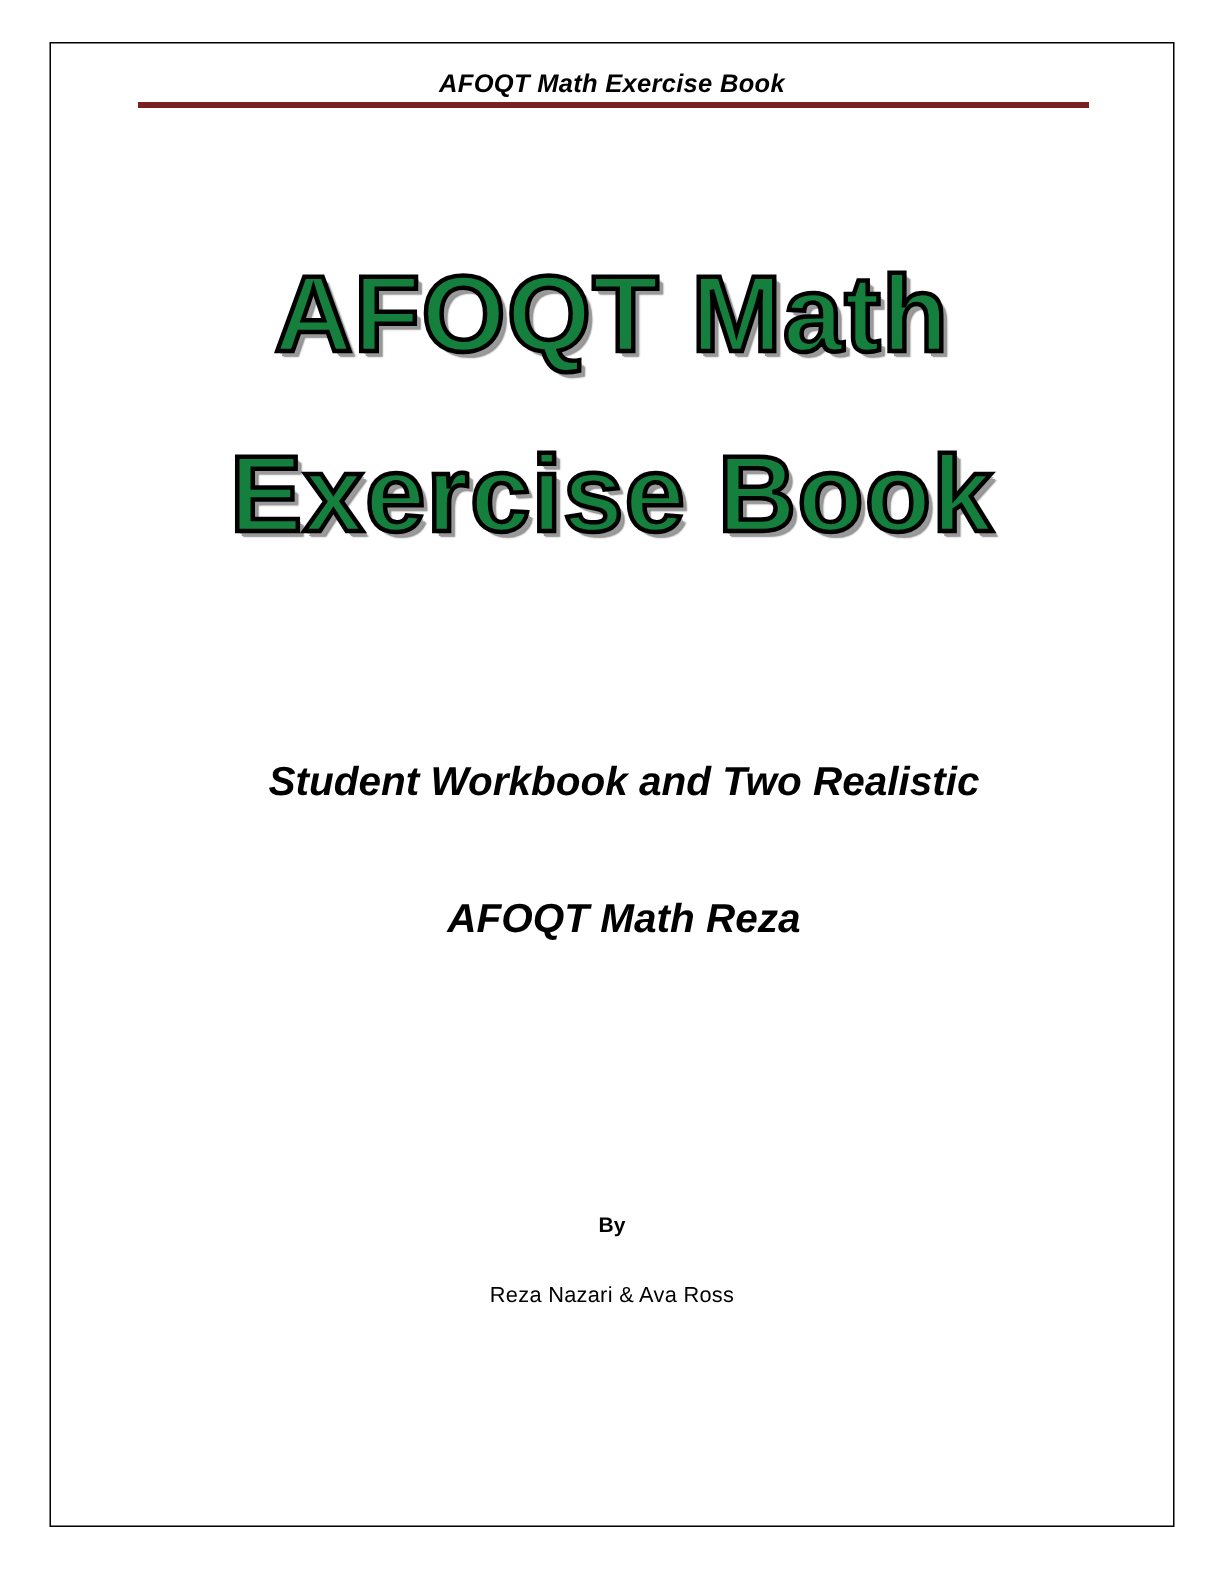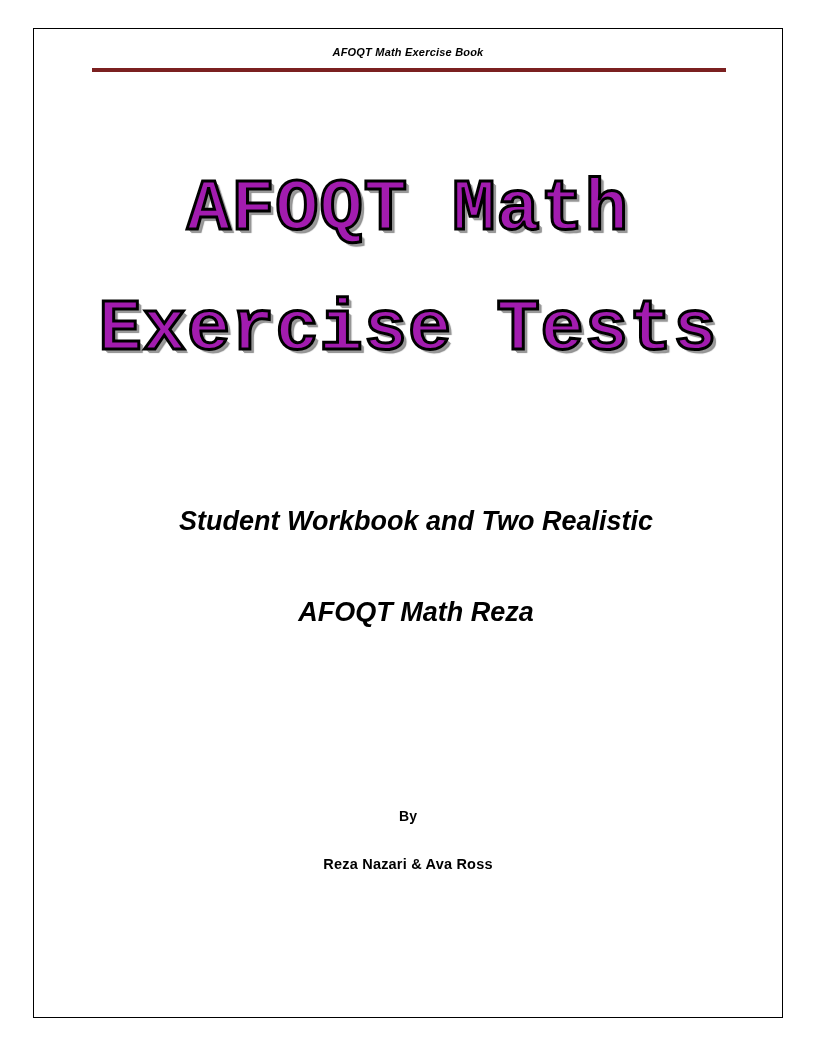--- a/index.html
+++ b/index.html
@@ -39,21 +39,21 @@
     height: 48px;
     box-sizing: border-box;
   }
   .header-title {
     position: absolute;
     left: 0;
     top: 17px;
     width: 748px;
     text-align: center;
     font-family: "Liberation Sans", sans-serif;
-    font-size: 11px;
+    font-size: 17px;
     font-weight: bold;
     font-style: italic;
     letter-spacing: 0.2px;
     color: #000000;
     white-space: nowrap;
   }
   .header-rule {
     position: absolute;
     left: 92px;
     top: 68px;
@@ -64,25 +64,25 @@
 
   
   .title-block {
     position: absolute;
     left: 34px;
     top: 150px;
     width: 748px;
     text-align: center;
   }
   .title-line {
-    font-family: Liberation Mono, monospace;
+    font-family: Liberation Sans, sans-serif;
     font-size: 72px;
     font-weight: bold;
     line-height: 120px;
-    color: #a21caf;
+    color: #15803d;
     letter-spacing: 1px;
     -webkit-text-stroke: 3px #000000;
     text-shadow:
        3px 3px 0 #9a9a9a,
        4px 4px 1px #8d8d8d,
        2px 2px 0 #b5b5b5;
     white-space: nowrap;
   }
 
   
@@ -119,40 +119,40 @@
     font-size: 14px;
     font-weight: bold;
     color: #000000;
     line-height: 22px;
     text-align: center;
   }
   .authors {
     margin-top: 29px;
     font-family: "Liberation Sans", sans-serif;
     font-size: 14.5px;
-    font-weight: bold;
+    font-weight: normal;
     color: #000000;
     letter-spacing: 0.2px;
   }
 </style>
 </head>
 <body>
 
 <div class="page">
 
   <div class="page-frame"></div>
 
   <div class="header-band">
     <div class="header-title">AFOQT Math Exercise Book</div>
   </div>
   <div class="header-rule"></div>
 
   <div class="title-block">
     <div class="title-line">AFOQT Math</div>
-    <div class="title-line">Exercise Tests</div>
+    <div class="title-line">Exercise Book</div>
   </div>
 
   <div class="subtitle-block">
     <div class="subtitle-line">Student Workbook and Two Realistic</div>
     <div class="subtitle-gap"></div>
     <div class="subtitle-line">AFOQT Math Reza</div>
   </div>
 
   <div class="author-block">
     <div class="by-label">By</div>

